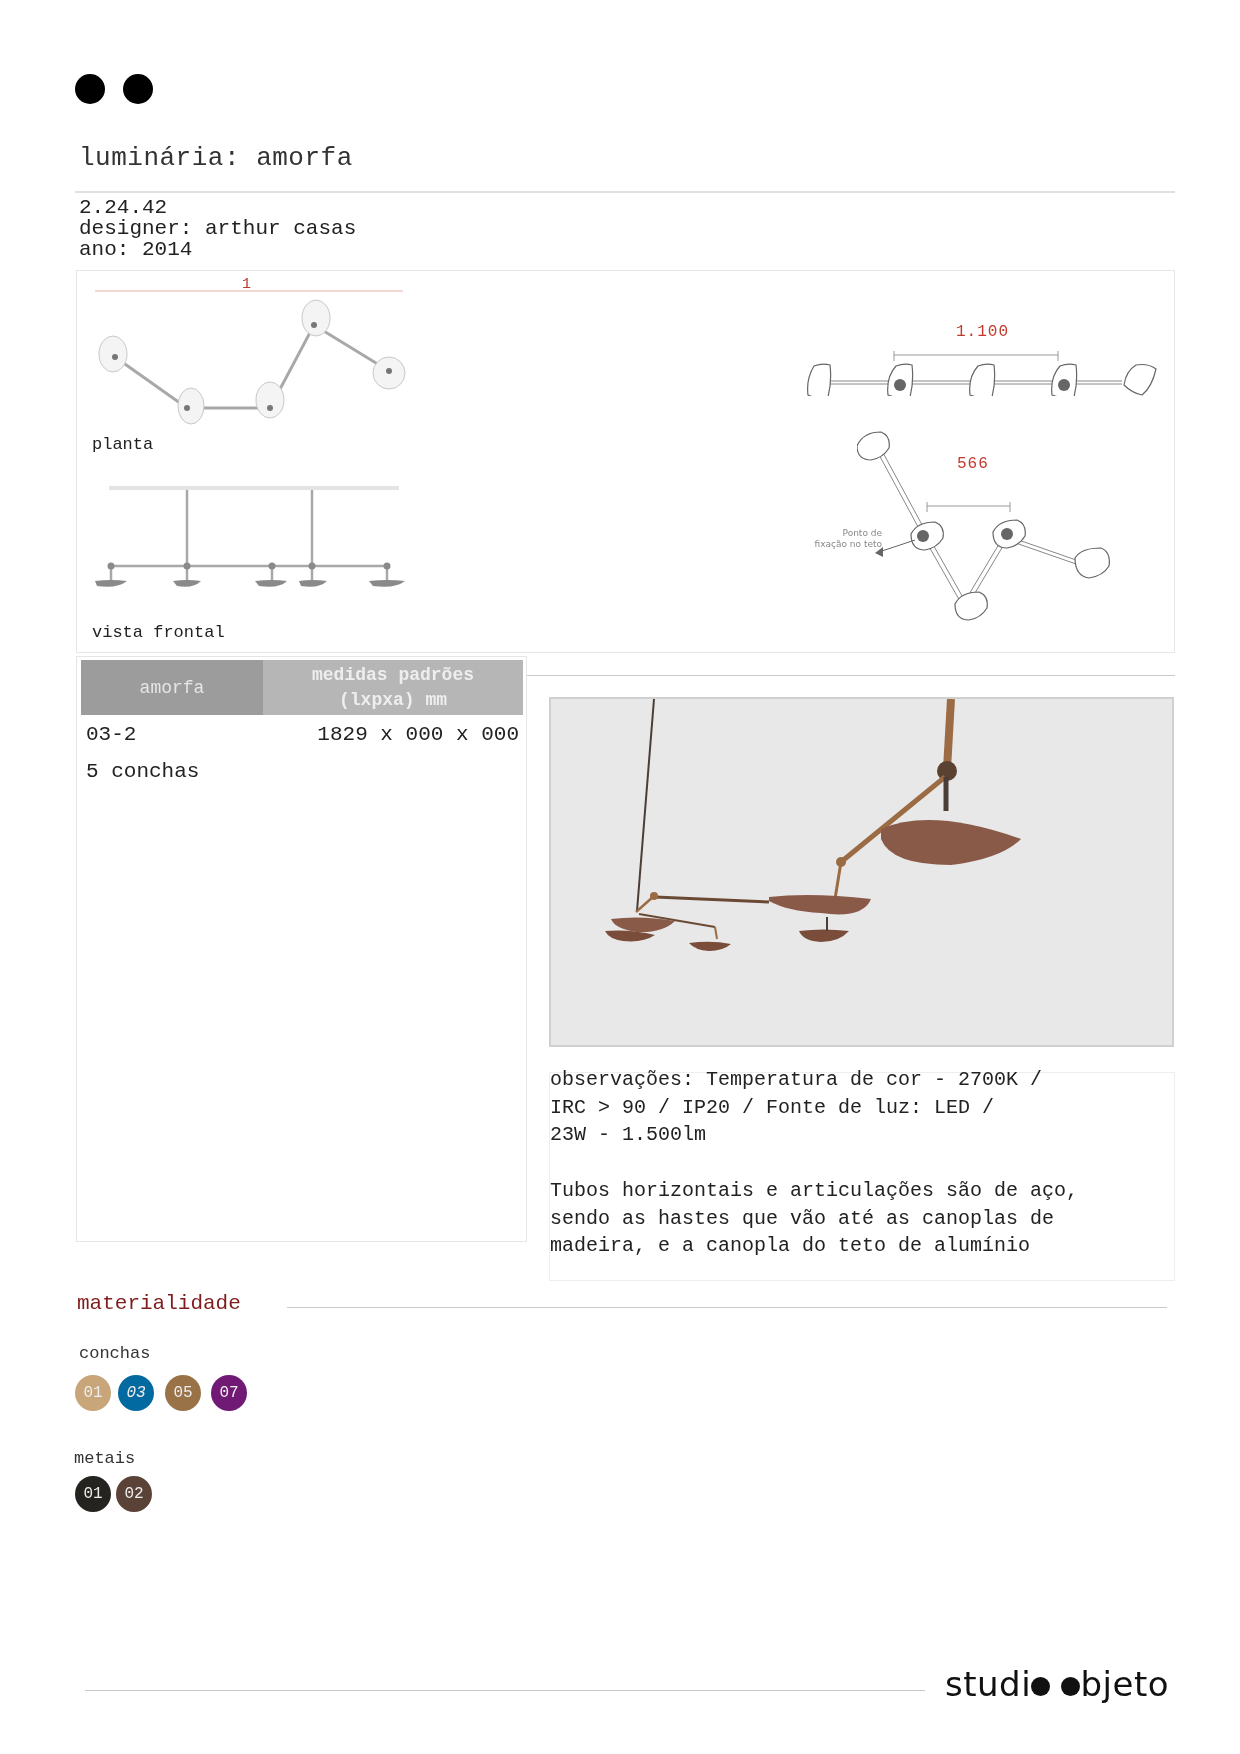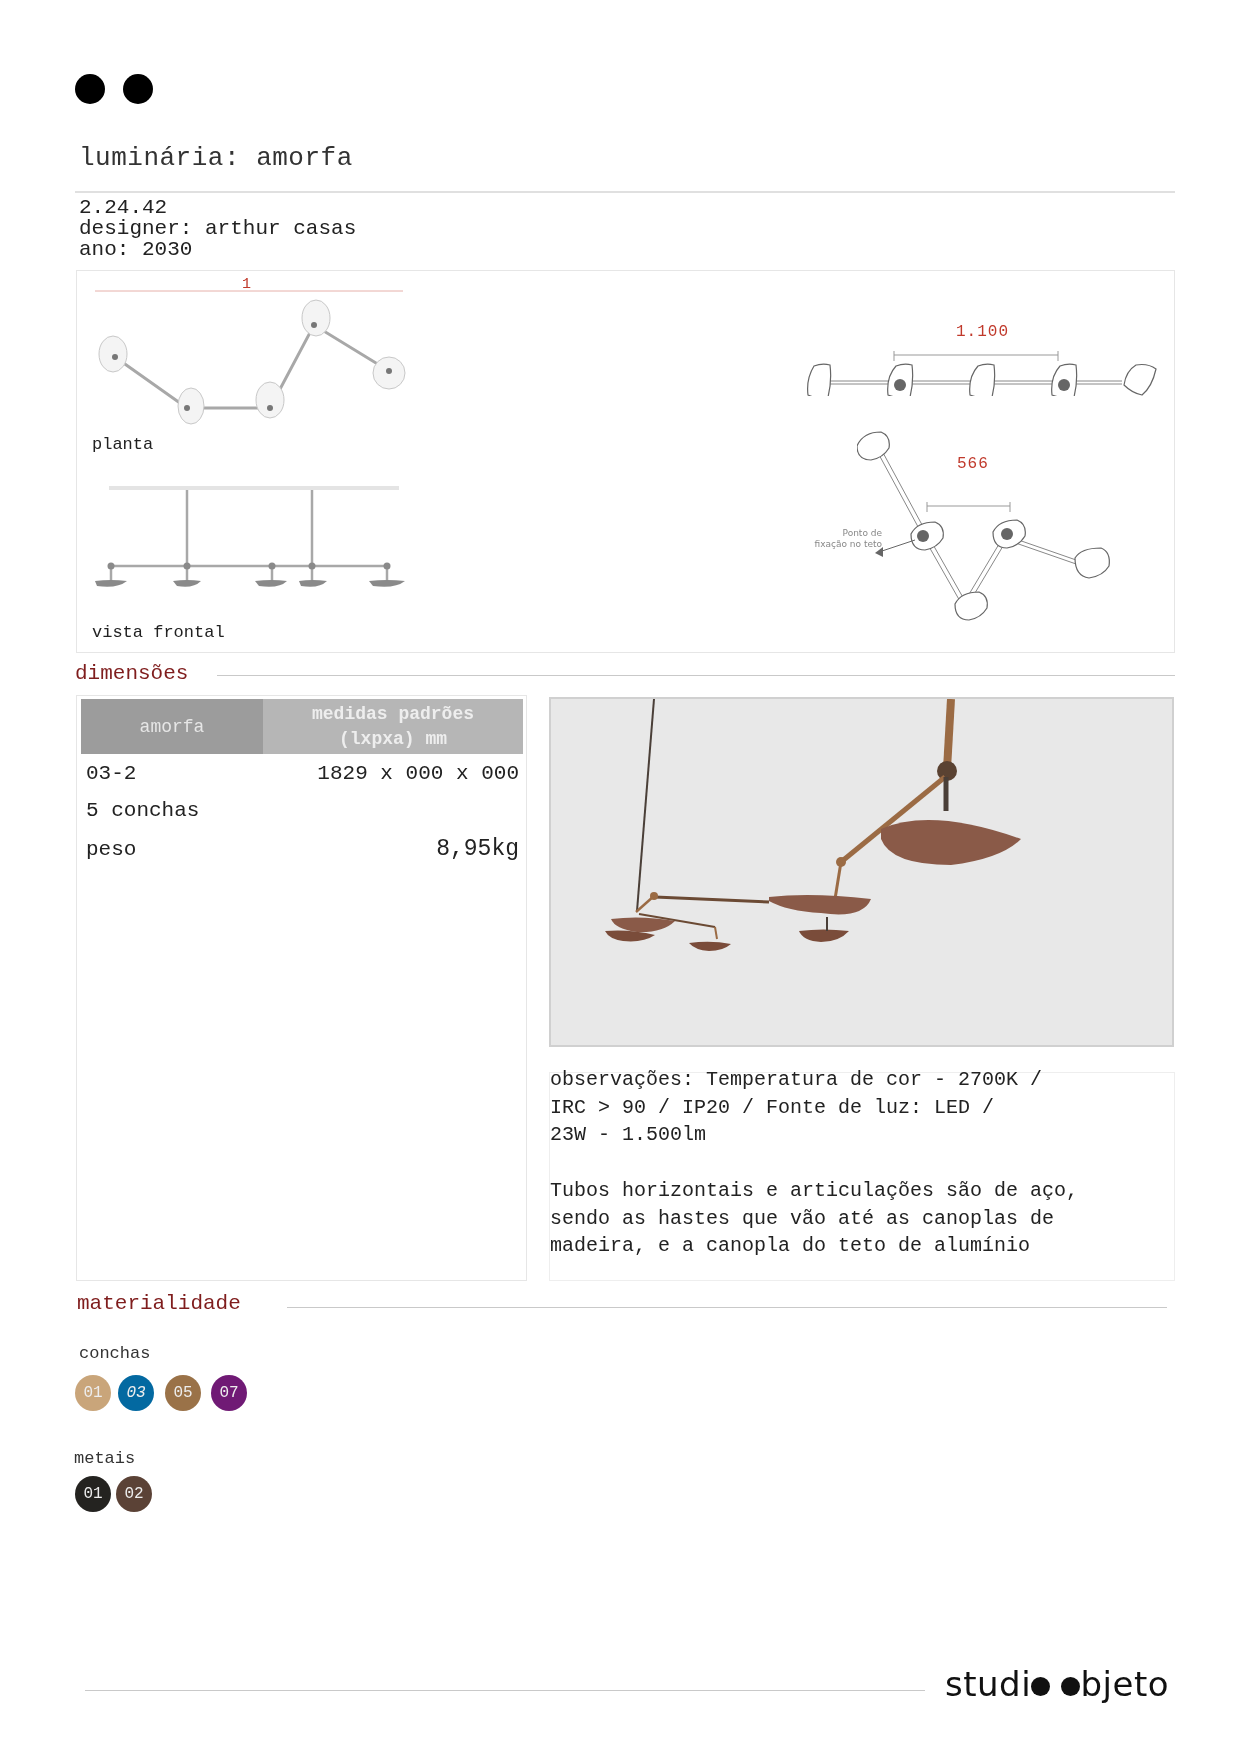--- a/index.html
+++ b/index.html
@@ -31,21 +31,21 @@
 
 <div class="dot" style="left:75px; top:74px;"></div>
 <div class="dot" style="left:123px; top:74px;"></div>
 
 <div class="abs title">luminária: amorfa</div>
 <div class="hr" style="left:75px; top:191px; width:1100px;"></div>
 
 <div class="abs meta">
   <div>2.24.42</div>
   <div>designer: arthur casas</div>
-  <div>ano: 2030</div>
+  <div>ano: 2014</div>
 </div>
 
 <div class="panel" style="left:76px; top:270px; width:1099px; height:383px;">
 
   <svg class="abs" style="left:10px; top:5px;" width="320" height="150" viewBox="0 0 320 150">
     <line x1="8" y1="15" x2="316" y2="15" stroke="#e6b0aa" stroke-width="1"></line>
     <g stroke="#a8a8a8" stroke-width="3" fill="none">
       <polyline points="28,81 100,132 183,132 227,49 302,95"></polyline>
     </g>
     <g fill="#f4f4f4" stroke="#c8c8c8" stroke-width="1">
@@ -150,43 +150,39 @@
   <div class="abs red" style="left:880px; top:184px; font-size:16px; letter-spacing:1px;">566</div>
   <div class="abs" style="left:725px; top:257px; width:80px; font-family:'DejaVu Sans', sans-serif; font-size:9px; color:#888; text-align:right; line-height:11px;">
     <div>Ponto de</div>
     <div>fixação no teto</div>
   </div>
 </div>
 
 <div class="section-label" style="left:75px; top:662px;">dimensões</div>
 <div class="section-line" style="left:217px; top:675px; width:958px;"></div>
 
-<div class="panel" style="left:76px; top:695px; width:451px; height:586px;">
+<div class="panel" style="left:76px; top:656px; width:451px; height:586px;">
   <table class="dims" style="left:4px; top:3px; width:442px;">
     <thead>
       <tr style="height:55px;">
         <th class="th1" style="width:180px; font-weight:normal;">amorfa</th>
         <th class="th2" style="font-weight:bold;">
           <div>medidas padrões</div>
           <div>(lxpxa) mm</div>
         </th>
       </tr>
     </thead>
     <tbody>
       <tr style="height:38px;">
         <td style="padding-left:5px;margin-left:28px;">03-2</td>
         <td style="text-align:right; padding-right:4px;">1829 x 000 x 000</td>
       </tr>
       <tr style="height:36px;">
         <td style="padding-left:5px;">5 conchas</td>
         <td style="text-align:right; padding-right:4px;"></td>
-      </tr>
-      <tr style="height:42px;">
-        <td style="padding-left:5px;">peso</td>
-        <td style="text-align:right; padding-right:4px; font-size:23px;">8,95kg</td>
       </tr>
     </tbody>
   </table>
 </div>
 
 <div class="photo" style="left:549px; top:697px; width:625px; height:350px;">
   <svg width="625" height="350" viewBox="0 0 625 350">
     <line x1="103" y1="0" x2="86" y2="212" stroke="#4a3f38" stroke-width="2"></line>
     <line x1="400" y1="0" x2="396" y2="70" stroke="#9b6b44" stroke-width="8"></line>
     <circle cx="396" cy="72" r="10" fill="#5a4232"></circle>

